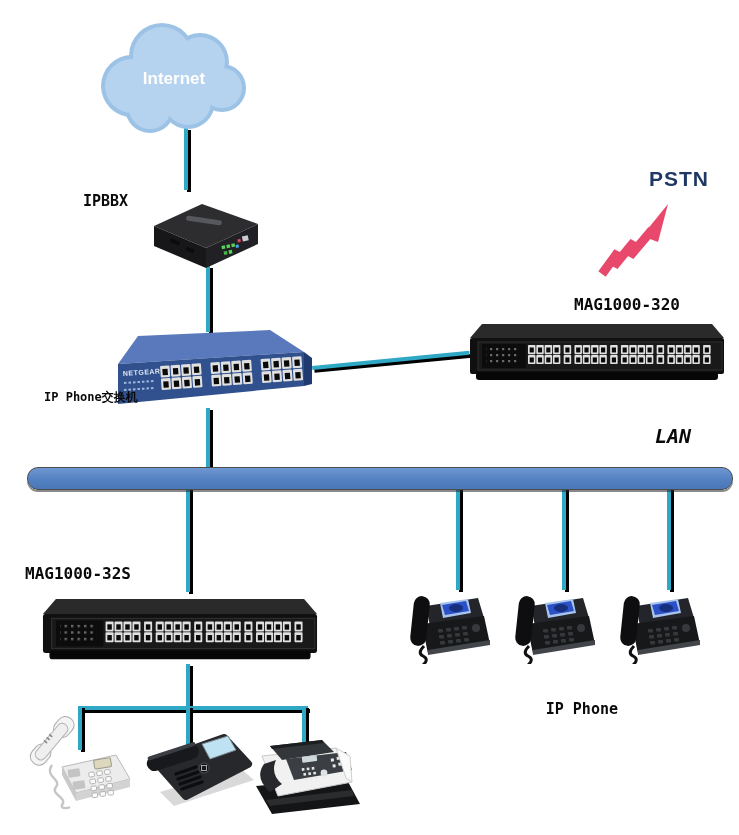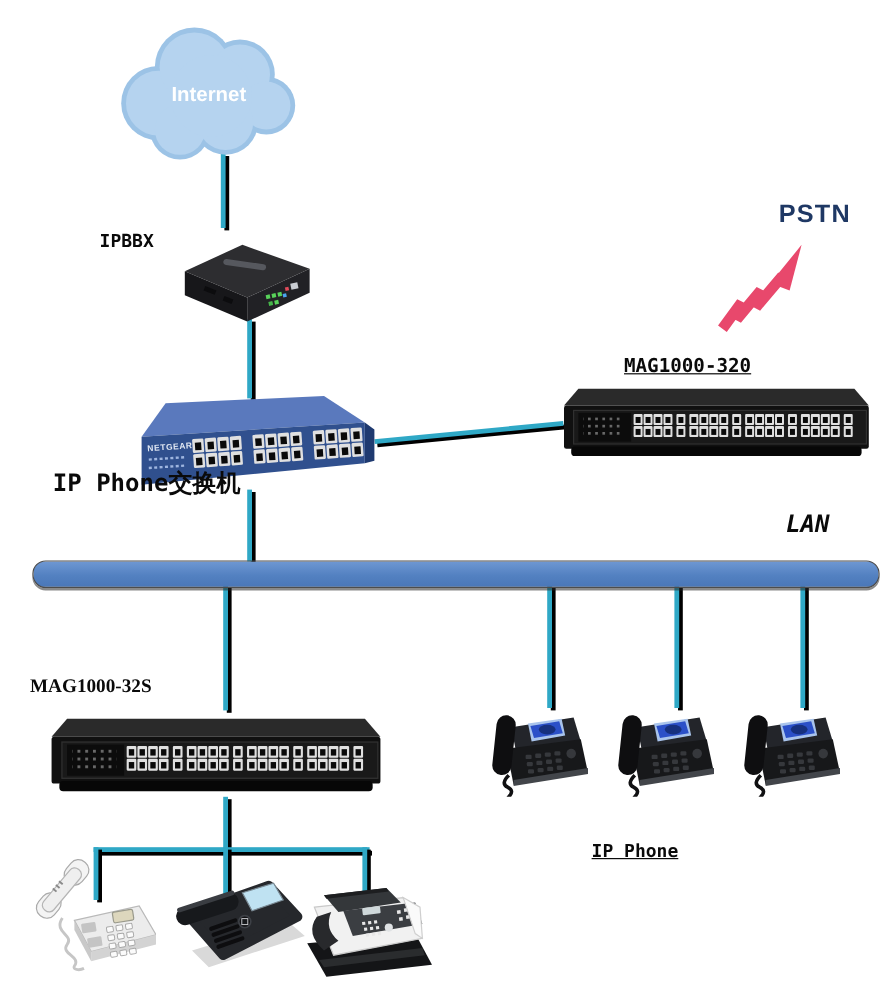--- a/index.html
+++ b/index.html
@@ -1,20 +1,20 @@
 <!DOCTYPE html>
 <html style="--connector: #2fa8c6; --lan-bar: #5381c1; --lan-bar-light: #6e97d2; --lan-bar-dark: #4a77b8; --cloud-fill: #b5d3ef; --cloud-edge: #9cc3e6; --pstn-text: #1f3864; --arrow: #e8486c; --label-text: #0a0a0a;"><head>
 <meta charset="utf-8">
 <style>
   html,body{margin:0;padding:0;background:#fff;}
   .canvas{position:relative;width:739px;height:835px;background:#ffffff;overflow:hidden;
           font-family:"DejaVu Sans Mono", monospace;margin-top:16px;}
   .lbl{position:absolute;font:bold 15px "DejaVu Sans Mono", monospace;color:var(--label-text,#0a0a0a);
        white-space:nowrap;z-index:5;}
-  .lbl.center{text-align:left;white-space:normal;text-decoration:underline;}
+  .lbl.center{text-align:right;white-space:normal;}
   .vline{position:absolute;width:4px;background:var(--connector,#2fa8c6);box-shadow:3px 2px 0 #000;z-index:1;}
   .hline{position:absolute;height:4px;background:var(--connector,#2fa8c6);box-shadow:2px 3px 0 #000;z-index:1;}
   .dline{position:absolute;height:4px;background:var(--connector,#2fa8c6);box-shadow:2px 3px 0 #000;
          transform-origin:left top;z-index:1;}
   .dev{position:absolute;z-index:2;}
   .lanbar{position:absolute;left:27px;top:451px;width:704px;height:21px;border-radius:11px;z-index:2;
           background:linear-gradient(var(--lan-bar-light,#6e97d2) 0%, var(--lan-bar,#5381c1) 55%, var(--lan-bar-dark,#4a77b8) 100%);
           border:1px solid #4c4c4c;box-shadow:0 2px 0 rgba(40,40,40,.55);}
   .pstn{position:absolute;left:649px;top:151px;font:bold 21px "Liberation Sans", sans-serif;
         color:var(--pstn-text,#1f3864);letter-spacing:1px;z-index:5;text-align:right;}
@@ -246,37 +246,37 @@
     <g stroke="#9fb6e0" stroke-width="2">
       <line x1="16" y1="57" x2="46" y2="55" stroke-dasharray="2.5 2"></line>
       <line x1="16" y1="64" x2="46" y2="62" stroke-dasharray="2.5 2"></line>
     </g>
     <g transform="translate(52,40) rotate(-4) scale(1.05)">
       <use href="#port8"></use>
         <use href="#port8" x="48"></use>
         <use href="#port8" x="96"></use>
     </g>
   </svg>
-  <div class="lbl" style="left:44px;top:373px;font-size:20px;">IP Phone交换机</div>
+  <div class="lbl" style="left:44px;top:373px;font-size:12px;">IP Phone交换机</div>
 
   <div class="lbl center" style="left:520px;top:279px;width:160px;font-size:16px;">MAG1000-320</div>
   <svg class="dev" style="left:466px;top:296px;" width="262" height="76" viewBox="0 0 262 76">
     <use href="#rackunit"></use>
   </svg>
 
   <div class="pstn">PSTN</div>
   <svg class="dev" style="left:596px;top:186px;" width="80" height="78" viewBox="0 0 80 78">
     <path class="arrow-stroke" d="M6,72 L22,50 L18,64 L38,40 L34,54 L56,28" fill="none" stroke-width="9" stroke-linejoin="miter"></path>
     <polygon class="arrow-fill" points="46,34 72,2 62,40"></polygon>
   </svg>
 
   <div class="lanbar"></div>
   <div class="lbl" style="left:655px;top:408px;font-size:20px;font-style:italic;">LAN</div>
 
-  <div class="lbl" style="left:25px;top:548px;font-size:16px;font-family:Liberation Serif, serif;">MAG1000-32S</div>
+  <div class="lbl" style="left:25px;top:548px;font-size:16px;">MAG1000-32S</div>
   <svg class="dev" style="left:38px;top:570px;" width="284" height="82" viewBox="0 0 262 76">
     <use href="#rackunit"></use>
   </svg>
 
   <svg class="dev" style="left:404px;top:566px;" width="90" height="82" viewBox="0 0 90 82">
       <use href="#ipphone"></use>
     </svg>
   <svg class="dev" style="left:509px;top:566px;" width="90" height="82" viewBox="0 0 90 82">
       <use href="#ipphone"></use>
     </svg>

